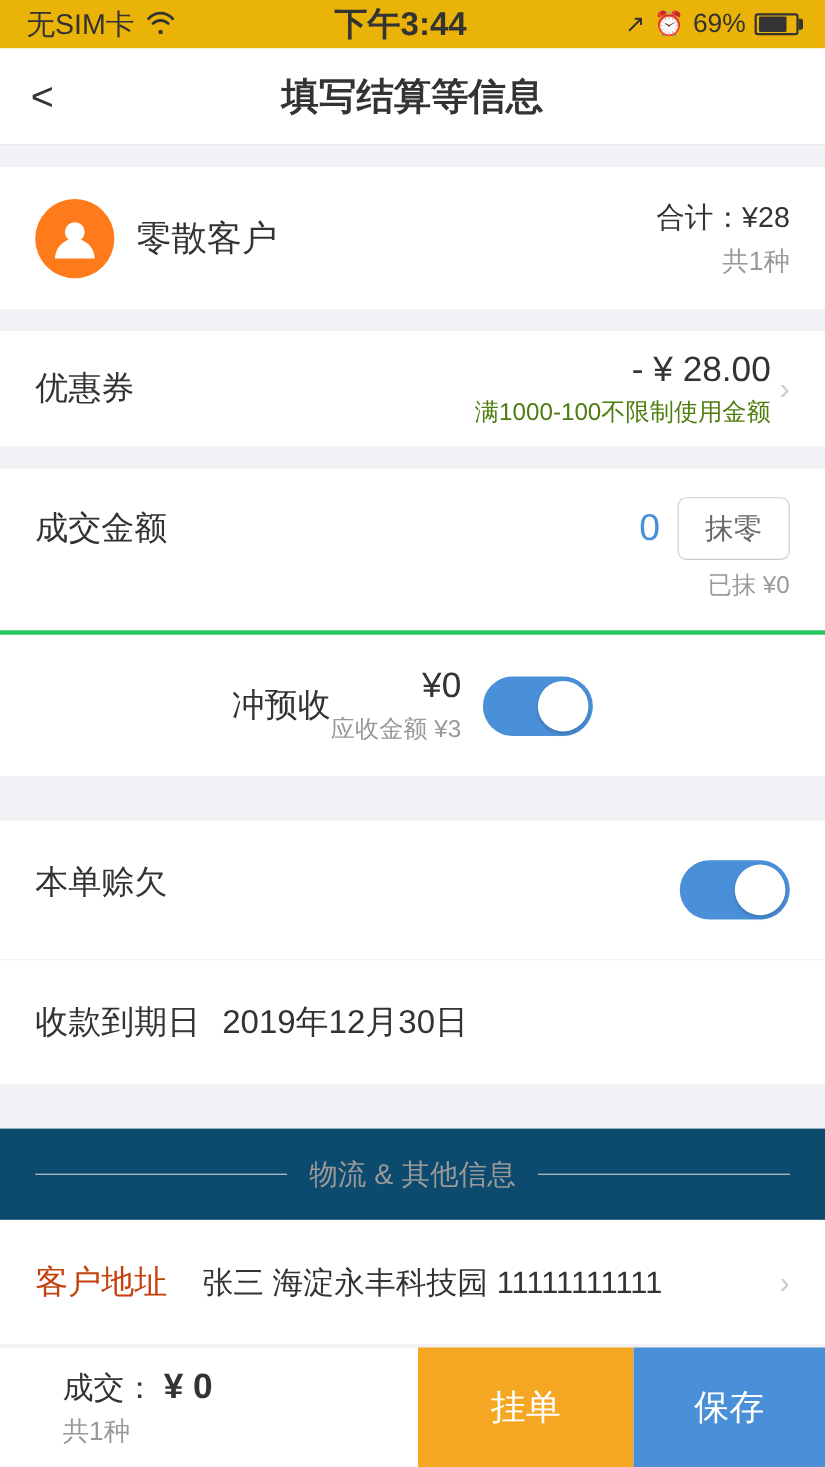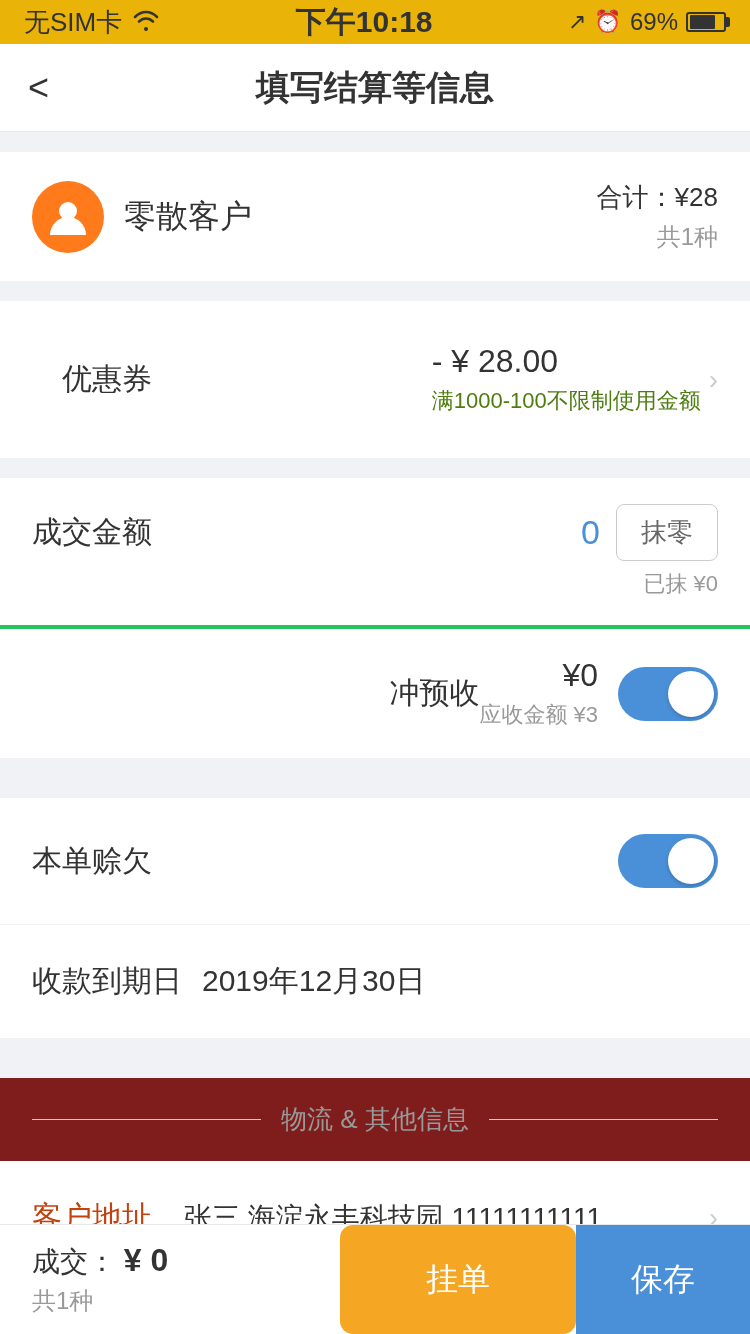--- a/index.html
+++ b/index.html
@@ -142,43 +142,43 @@
 
     
     .form-section {
       background: #fff;
     }
 
     .form-row {
       display: flex;
       align-items: center;
       justify-content: space-between;
-      padding: 42px 32px;
+      padding: 16px 32px;
       border-bottom: 1px solid #f0f2f5;
       min-height: 100px;
-      margin-left: 30px;
     }
     .form-row:last-child {
       border-bottom: none;
     }
 
     .form-label {
       font-size: 30px;
       color: #333;
       flex-shrink: 0;
     }
 
     .form-right {
       display: flex;
       align-items: center;
       gap: 16px;
     }
 
     
     .coupon-right {
+      text-align: right;
     }
     .coupon-amount {
       font-size: 32px;
       color: #333;
       font-weight: 500;
     }
     .coupon-desc {
       font-size: 22px;
       color: #4d7c0f;
       margin-top: 6px;
@@ -234,21 +234,20 @@
     }
 
     
     .debit-section {
       background: #fff;
       margin-top: 20px;
     }
 
     .debit-row {
       display: flex;
-      align-items: center;
       justify-content: space-between;
       padding: 36px 32px;
       border-bottom: 1px solid #f0f2f5;
     }
 
     .due-date-row {
       display: flex;
       align-items: center;
       padding: 36px 32px;
       gap: 20px;
@@ -257,21 +256,21 @@
       font-size: 30px;
       color: #333;
     }
     .due-date-value {
       font-size: 30px;
       color: #333;
     }
 
     
     .logistics-section {
-      background: #7f1d1d;
+      background: #0c4a6e;
       margin-top: 20px;
     }
     .logistics-header {
       text-align: center;
       padding: 24px 32px;
       display: flex;
       align-items: center;
       justify-content: center;
       gap: 20px;
     }
@@ -318,20 +317,21 @@
 
     
     .bottom-bar {
       position: fixed;
       bottom: 0;
       width: 750px;
       height: 110px;
       display: flex;
       background: #fff;
       border-top: 1px solid #e8e8e8;
+      padding-left: 25px;
     }
     .bottom-info {
       flex: 1;
       display: flex;
       flex-direction: column;
       justify-content: center;
       padding: 0 32px;
     }
     .bottom-deal {
       font-size: 28px;
@@ -341,30 +341,29 @@
       font-size: 32px;
       font-weight: 600;
       color: #333;
     }
     .bottom-count {
       font-size: 24px;
       color: #999;
       margin-top: 4px;
     }
     .bottom-btn-hold {
-      width: 236px;
+      width: 196px;
       background: #f5a623;
       display: flex;
       align-items: center;
       justify-content: center;
       font-size: 32px;
       color: #fff;
       font-weight: 500;
       cursor: pointer;
-      border-radius: 13px;
     }
     .bottom-btn-save {
       width: 174px;
       background: #4a90d9;
       display: flex;
       align-items: center;
       justify-content: center;
       font-size: 32px;
       color: #fff;
       font-weight: 500;
@@ -378,21 +377,21 @@
   <div class="status-left">
     <span>无SIM卡</span>
     <span>
       <svg width="28" height="22" viewBox="0 0 28 22" fill="none">
         <path d="M14 18a2 2 0 1 1 0 4 2 2 0 0 1 0-4z" fill="#333"></path>
         <path d="M7 12.5C9 10.5 11.4 9.5 14 9.5s5 1 7 3" stroke="#333" stroke-width="2.5" fill="none" stroke-linecap="round"></path>
         <path d="M3 8C6.5 4.5 10 3 14 3s7.5 1.5 11 5" stroke="#333" stroke-width="2.5" fill="none" stroke-linecap="round"></path>
       </svg>
     </span>
   </div>
-  <div class="status-center">下午10:18</div>
+  <div class="status-center">下午3:44</div>
   <div class="status-right">
     <span style="font-size:22px;">↗</span>
     <span style="font-size:22px;">⏰</span>
     <span>69%</span>
     <span class="battery-icon">
       <div class="battery-fill"></div>
     </span>
   </div>
 </div>
 
@@ -443,21 +442,21 @@
         <span class="amount-input">0</span>
         <button class="round-button">抹零</button>
       </div>
     </div>
     <div style="display:flex; justify-content:flex-end; margin-top:8px;">
       <span class="amount-sub">已抹  ¥0</span>
     </div>
   </div>
 
   <div style="padding: 28px 32px;">
-    <div style="display:flex; align-items:center; justify-content:flex-end;">
+    <div style="display:flex; align-items:center; justify-content:center;">
       <span class="form-label">冲预收</span>
       <div style="display:flex; align-items:center; gap:20px;">
         <div style="text-align:right;">
           <div style="font-size:32px; color:#333;">¥0</div>
           <div class="amount-sub" style="margin-top:6px;">应收金额 ¥3</div>
         </div>
         <div class="toggle">
           <div class="toggle-knob"></div>
         </div>
       </div>

